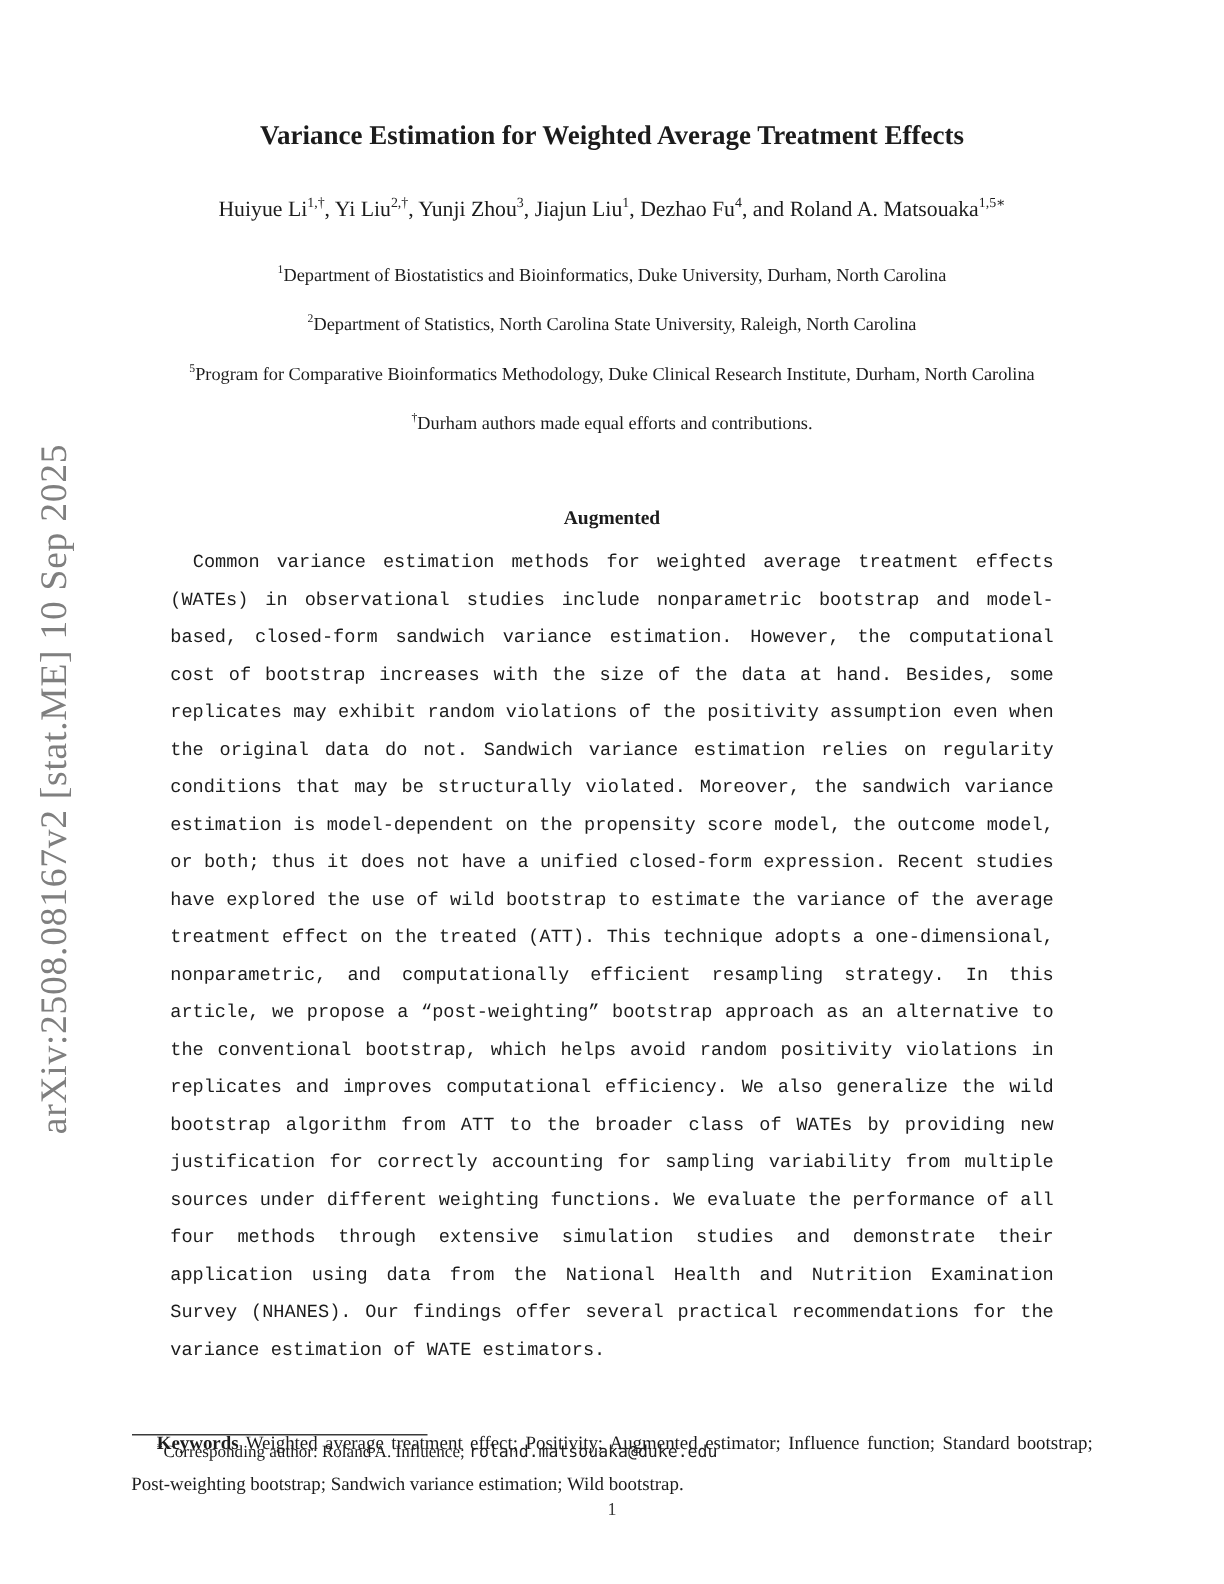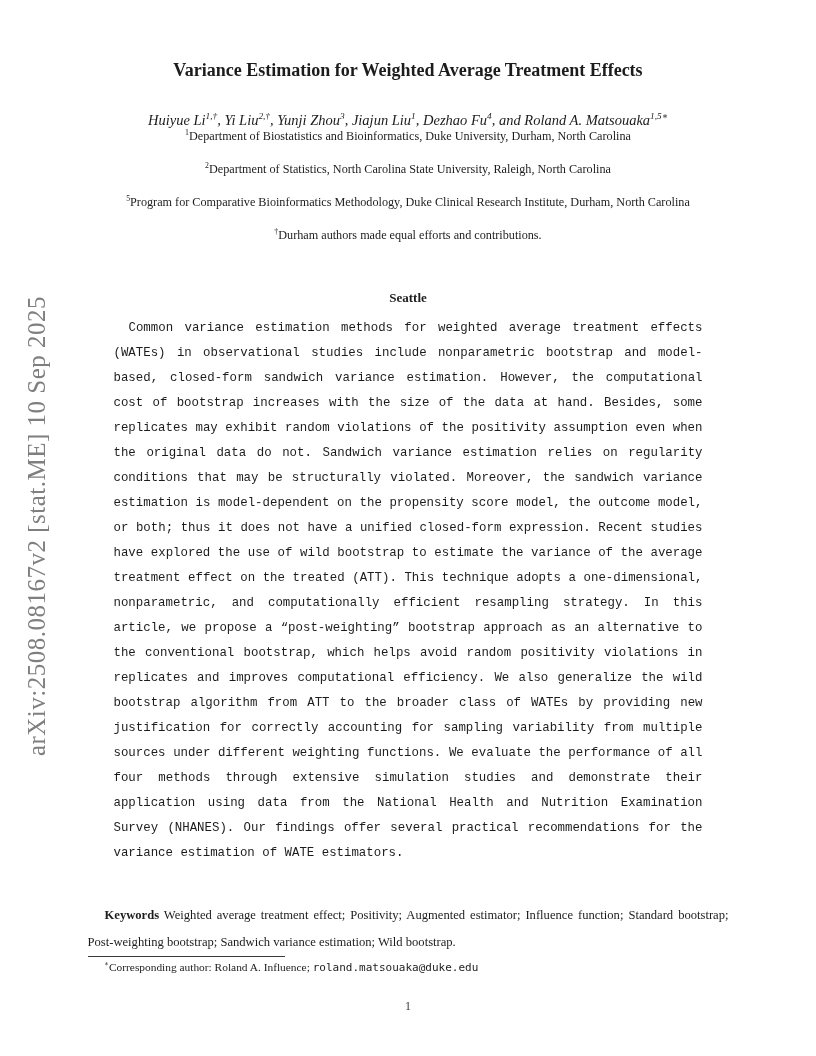--- a/index.html
+++ b/index.html
@@ -21,39 +21,39 @@
     top: 526px;
     left: 37px;
     transform: translate(-50%, -50%) rotate(-90deg);
     transform-origin: center center;
     white-space: nowrap;
     font-size: 25px;
     letter-spacing: 0.5px;
     color: #7f7f7f;
   }
   .content {
-    padding-top: 60px;
+    padding-top: 80px;
   }
   .title {
     text-align: center;
     font-size: 18px;
     font-weight: bold;
     margin: 0 60px;
   }
   .authors {
     text-align: center;
     font-size: 14.5px;
     margin-top: 31px;
-    font-style: italic;
   }
   .authors sup, .affil sup, .footnote sup {
     font-size: 64%;
     line-height: 0;
   }
   .affils {
+    margin-top: 27px;
   }
   .affil {
     text-align: center;
     font-size: 12.2px;
     margin-bottom: 18px;
   }
   .abstract-heading {
     text-align: center;
     font-size: 13px;
     font-weight: bold;
@@ -128,21 +128,21 @@
 
     <div class="authors"><span><span>Huiyue Li</span><sup>1,†</sup></span><span><span>, Yi Liu</span><sup>2,†</sup></span><span><span>, Yunji Zhou</span><sup>3</sup></span><span><span>, Jiajun Liu</span><sup>1</sup></span><span><span>, Dezhao Fu</span><sup>4</sup></span><span><span>, and Roland A. Matsouaka</span><sup>1,5∗</sup></span></div>
 
     <div class="affils">
       <div class="affil"><sup>1</sup><span>Department of Biostatistics and Bioinformatics, Duke University, Durham, North Carolina</span></div>
       <div class="affil"><sup>2</sup><span>Department of Statistics, North Carolina State University, Raleigh, North Carolina</span></div>
       <div class="affil"><sup>5</sup><span>Program for Comparative Bioinformatics Methodology, Duke Clinical Research Institute, Durham, North Carolina</span></div>
       <div class="affil"><sup>†</sup><span>Durham authors made equal efforts and contributions.</span></div>
     </div>
 
-    <div class="abstract-heading">Seattle</div>
+    <div class="abstract-heading">Augmented</div>
 
     <div class="abstract-body">
       <p>Common variance estimation methods for weighted average treatment effects (WATEs) in observational studies include nonparametric bootstrap and model-based, closed-form sandwich variance estimation. However, the computational cost of bootstrap increases with the size of the data at hand. Besides, some replicates may exhibit random violations of the positivity assumption even when the original data do not. Sandwich variance estimation relies on regularity conditions that may be structurally violated. Moreover, the sandwich variance estimation is model-dependent on the propensity score model, the outcome model, or both; thus it does not have a unified closed-form expression. Recent studies have explored the use of wild bootstrap to estimate the variance of the average treatment effect on the treated (ATT). This technique adopts a one-dimensional, nonparametric, and computationally efficient resampling strategy. In this article, we propose a “post-weighting” bootstrap approach as an alternative to the conventional bootstrap, which helps avoid random positivity violations in replicates and improves computational efficiency. We also generalize the wild bootstrap algorithm from ATT to the broader class of WATEs by providing new justification for correctly accounting for sampling variability from multiple sources under different weighting functions. We evaluate the performance of all four methods through extensive simulation studies and demonstrate their application using data from the National Health and Nutrition Examination Survey (NHANES). Our findings offer several practical recommendations for the variance estimation of WATE estimators.</p>
     </div>
 
     <div class="keywords">
       <p><span class="kw-label">Keywords</span><span> Weighted average treatment effect; Positivity; Augmented estimator; Influence function; Standard bootstrap; Post-weighting bootstrap; Sandwich variance estimation; Wild bootstrap.</span></p>
     </div>
 
   </div>

